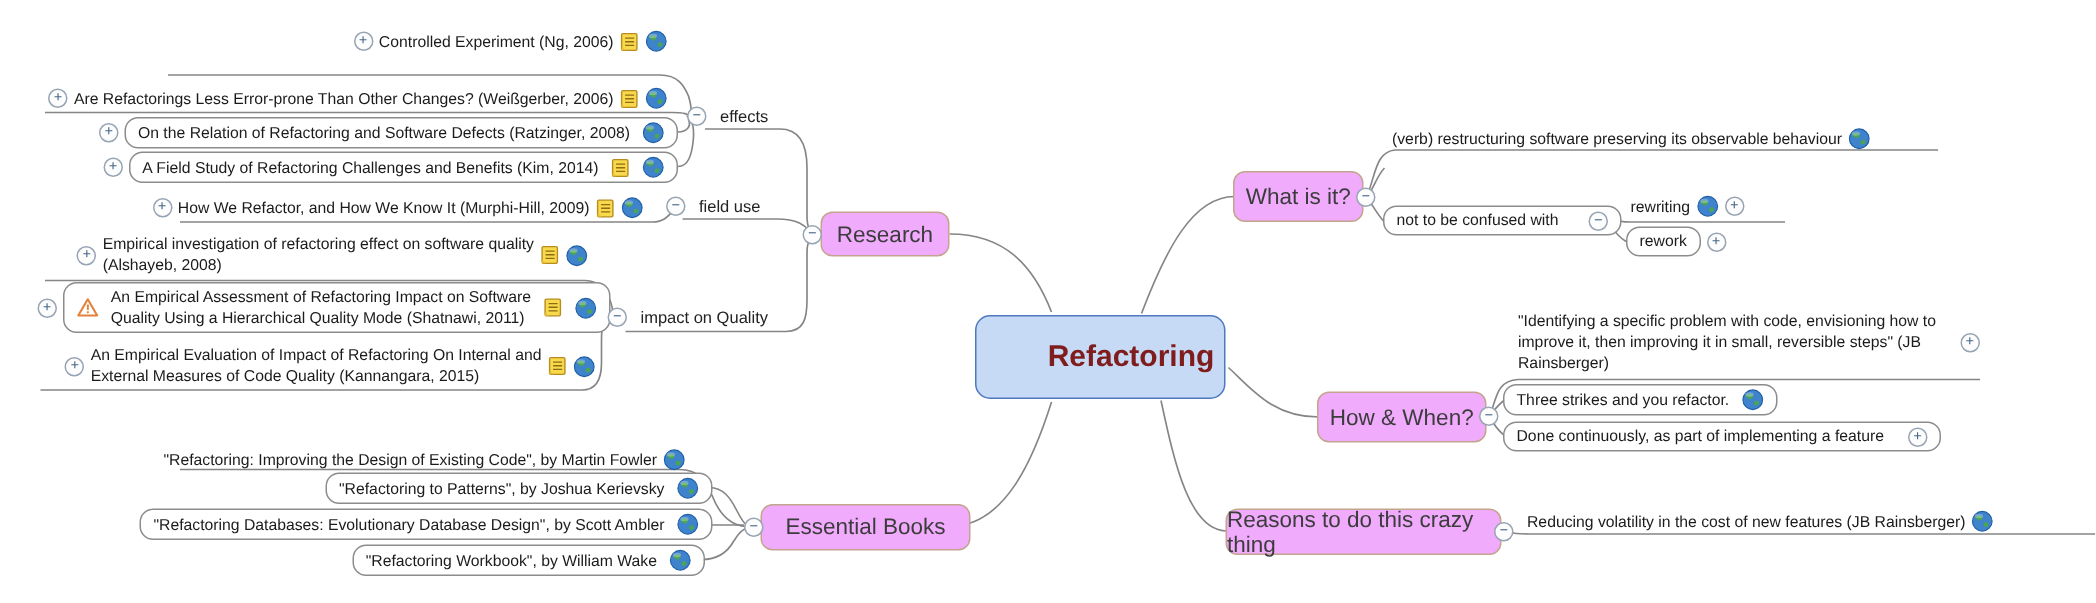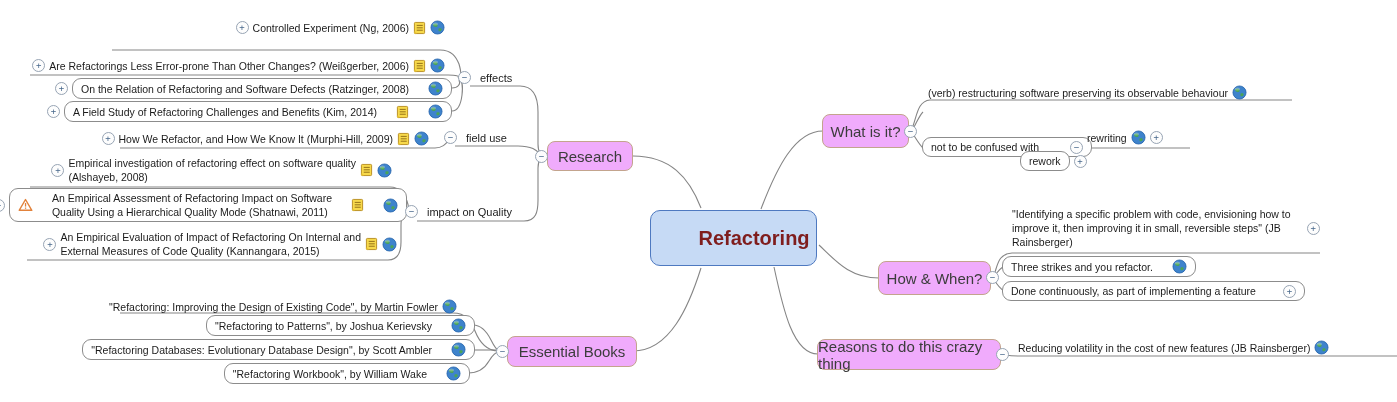--- a/index.html
+++ b/index.html
@@ -5,21 +5,21 @@
   html,body{margin:0;padding:0;background:#fff;}
   .stage{position:relative;width:1397px;height:402px;background:#fff;overflow:hidden;
          font-family:"Liberation Sans",sans-serif;}
   svg.edges{position:absolute;left:0;top:0;z-index:1;}
   .edge{fill:none;stroke:#858585;stroke-width:1.1;}
 
   .leaf{position:absolute;z-index:3;display:flex;align-items:center;gap:4px;
         font-size:10.5px;color:#1b1b1b;white-space:nowrap;}
   .txt{line-height:14px;}
   .ln{display:block;white-space:pre;}
-  .bub{display:flex;align-items:center;gap:19px;border:1px solid #8c8c8c;
+  .bub{display:flex;align-items:center;gap:8px;border:1px solid #8c8c8c;
        border-radius:9px;padding:2px 8px;background:#fff;}
 
   .cbadge{display:inline-flex;align-items:center;justify-content:center;flex:0 0 auto;
           width:11px;height:11px;border:1px solid #97a4b4;border-radius:50%;
           background:#fdfdfd;color:#48688c;font-size:9px;line-height:1;
           font-family:"DejaVu Sans Mono",monospace;}
   .abs-badge{position:absolute;z-index:6;}
 
   .glabel{position:absolute;z-index:4;display:flex;align-items:center;gap:9px;
           font-size:11px;color:#222;}
@@ -376,21 +376,21 @@
         <svg width="15" height="15" viewBox="0 0 16 16">
           <circle cx="8" cy="8" r="7" fill="#3E83CC" stroke="#1F5FA8" stroke-width="0.8"></circle>
           <path d="M3 5 C5 3.2 7.2 3.4 8 5 C8.8 6.6 6.8 8 5.4 7.4 C4 6.8 3.4 6 3 5Z" fill="#4AA457"></path>
           <path d="M9 9.2 C11 8.2 13 9 12.4 10.6 C11.8 12.2 9.8 12.6 9 11.4Z" fill="#4AA457"></path>
           <ellipse cx="5.6" cy="4.3" rx="3" ry="1.6" fill="rgba(255,255,255,0.28)"></ellipse>
         </svg>
       </span>
     <span class="cbadge">+</span>
   </div>
 
-  <div class="leaf" style="left:1020px;top:151px">
+  <div class="leaf" style="left:1084px;top:151px">
     <span class="bub">
         <span class="txt">
           <span class="ln">rework</span>
         </span>
       </span>
     <span class="cbadge">+</span>
   </div>
 
   <div class="leaf" style="left:1012px;top:207px">
     <span class="txt">
@@ -436,21 +436,21 @@
           <path d="M3 5 C5 3.2 7.2 3.4 8 5 C8.8 6.6 6.8 8 5.4 7.4 C4 6.8 3.4 6 3 5Z" fill="#4AA457"></path>
           <path d="M9 9.2 C11 8.2 13 9 12.4 10.6 C11.8 12.2 9.8 12.6 9 11.4Z" fill="#4AA457"></path>
           <ellipse cx="5.6" cy="4.3" rx="3" ry="1.6" fill="rgba(255,255,255,0.28)"></ellipse>
         </svg>
       </span>
   </div>
 
   <div class="branch" style="left:547px;top:141px;width:86px;height:30px">
     <span>Research</span>
   </div>
-  <div class="branch" style="left:507px;top:336px;width:130px;height:31px">
+  <div class="branch" style="left:507px;top:336px;width:140px;height:31px">
     <span>Essential Books</span>
   </div>
   <div class="branch" style="left:822px;top:114px;width:87px;height:34px">
     <span>What is it?</span>
   </div>
   <div class="branch" style="left:878px;top:261px;width:113px;height:34px">
     <span>How &amp; When?</span>
   </div>
   <div class="branch" style="left:817px;top:339px;width:184px;height:31px">
     <span>Reasons to do this crazy thing</span>

